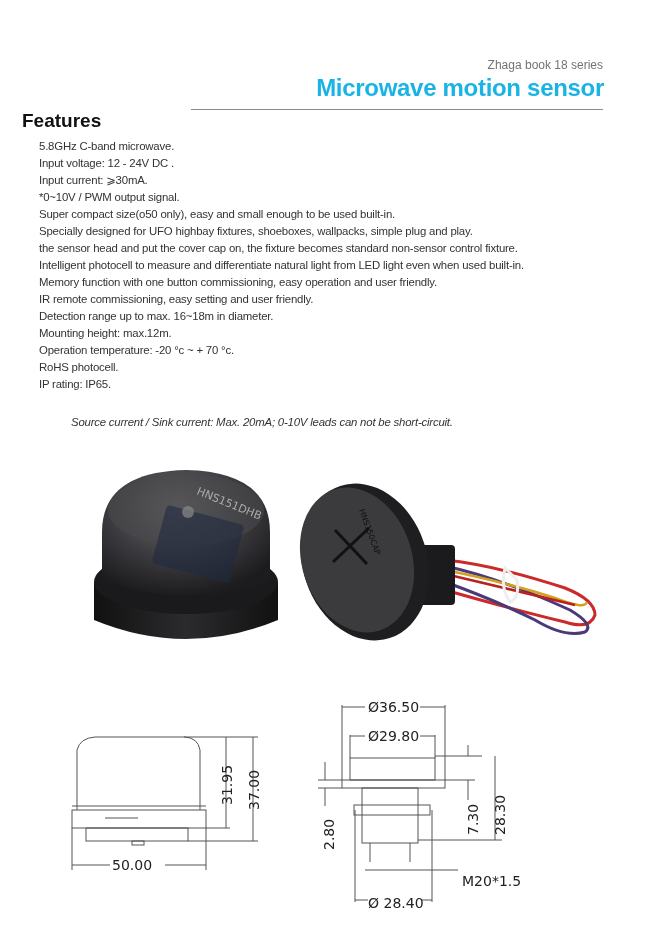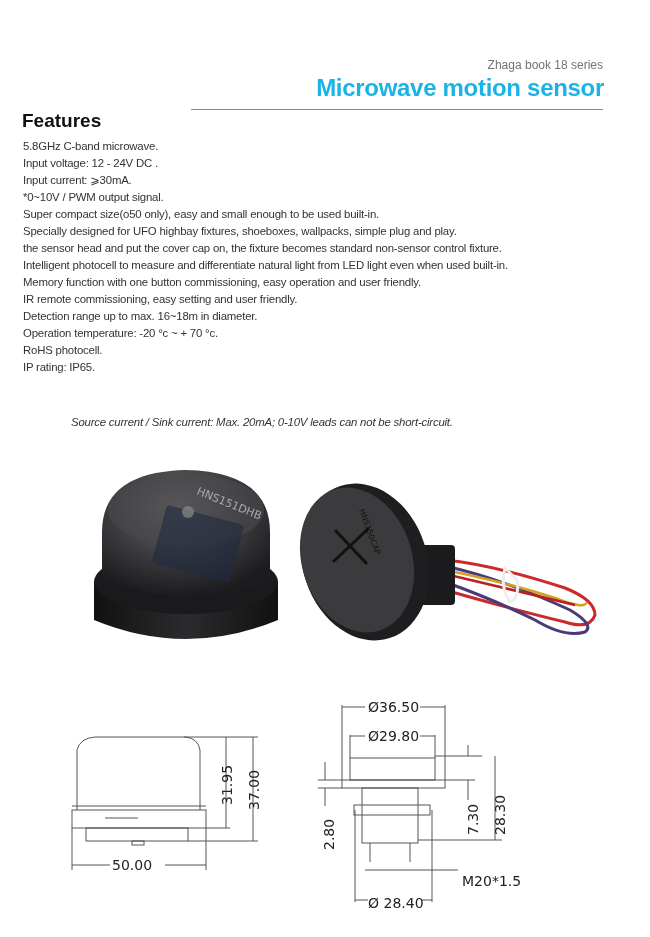--- a/index.html
+++ b/index.html
@@ -1,21 +1,21 @@
 <!DOCTYPE html>
 <html><head>
 <meta charset="utf-8">
 <style>
   html, body { margin:0; padding:0; background:#ffffff; }
   body { width:650px; height:937px; position:relative; overflow:hidden; font-family:"Liberation Sans", sans-serif; color:#333; }
   .series { position:absolute; right:47px; top:58px; font-size:12px; color:#737373; }
   .title { position:absolute; right:46px; top:74px; font-size:24px; font-weight:bold; color:#1ab3e6; letter-spacing:-0.3px;text-align:center; }
   .rule { position:absolute; left:191px; top:109px; width:412px; height:1px; background:#8a8a8a; }
   .features-h { position:absolute; left:22px; top:110px; font-size:19px; font-weight:bold; color:#111; }
-  .features { position:absolute; left:23px; top:138px; margin:0; padding:0; list-style:none; font-size:11.4px; line-height:17px; color:#333; letter-spacing:-0.2px; }
+  .features { position:absolute; left:39px; top:138px; margin:0; padding:0; list-style:none; font-size:11.4px; line-height:17px; color:#333; letter-spacing:-0.2px; }
   .features li { white-space:nowrap; }
   .note { position:absolute; left:71px; top:416px; font-size:11.4px; color:#333; letter-spacing:-0.2px;font-style:italic; }
   .photo { position:absolute; }
   .dims { position:absolute; }
   .dimtxt { font-family:"DejaVu Sans", sans-serif; font-size:14px; fill:#222; }
 </style>
 </head>
 <body>
 
 <div class="series">Zhaga book 18 series</div>
@@ -28,20 +28,21 @@
   <li>Input voltage: 12 - 24V DC .</li>
   <li>Input current: ⩾30mA.</li>
   <li>*0~10V / PWM output signal.</li>
   <li>Super compact size(o50 only), easy and small enough to be used built-in.</li>
   <li>Specially designed for UFO highbay fixtures, shoeboxes, wallpacks, simple plug and play.</li>
   <li>the sensor head and put the cover cap on, the fixture becomes standard non-sensor control fixture.</li>
   <li>Intelligent photocell to measure and differentiate natural light from LED light even when used built-in.</li>
   <li>Memory function with one button commissioning, easy operation and user friendly.</li>
   <li>IR remote commissioning, easy setting and user friendly.</li>
   <li>Detection range up to max. 16~18m in diameter.</li>
+  <li>Mounting height: max.12m.</li>
   <li>Operation temperature: -20 °c ~ + 70 °c.</li>
   <li>RoHS photocell.</li>
   <li>IP rating: IP65.</li>
 </ul>
 <div class="note">Source current / Sink current: Max. 20mA;  0-10V leads can not be short-circuit.</div>
 
 <svg class="photo" style="left:88px;top:462px" width="196" height="186" viewBox="0 0 196 186">
   <defs>
     <radialGradient id="dome" cx="45%" cy="30%" r="70%">
       <stop offset="0" stop-color="#6b6a6c"></stop>

